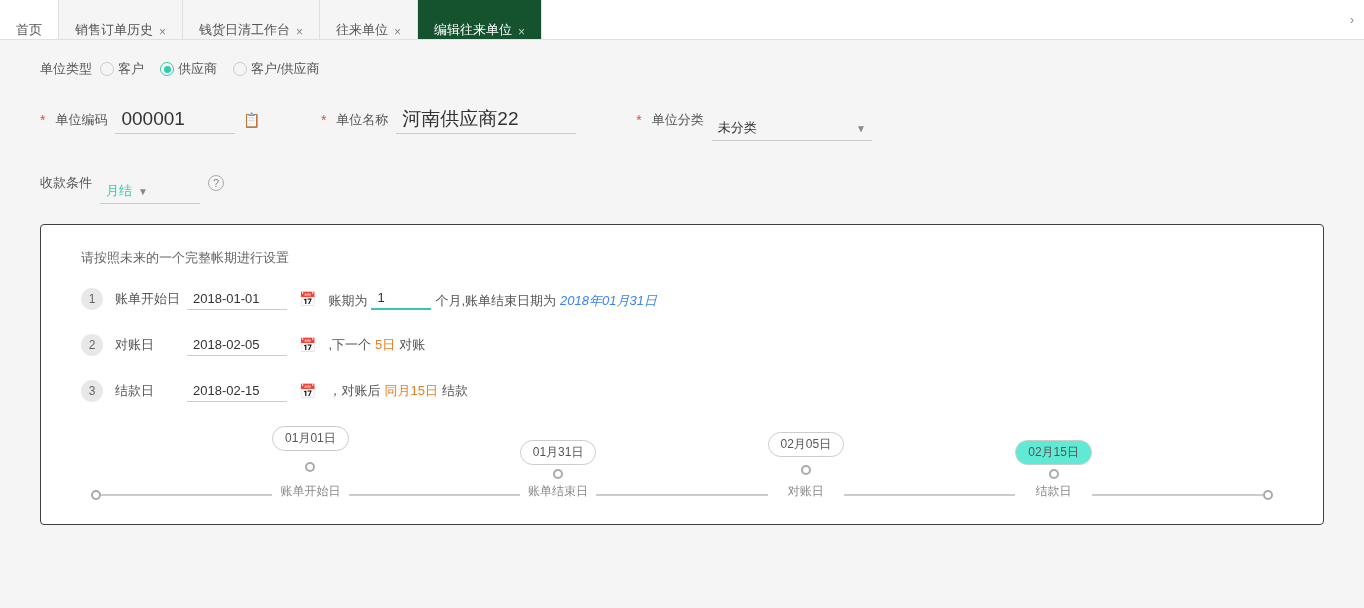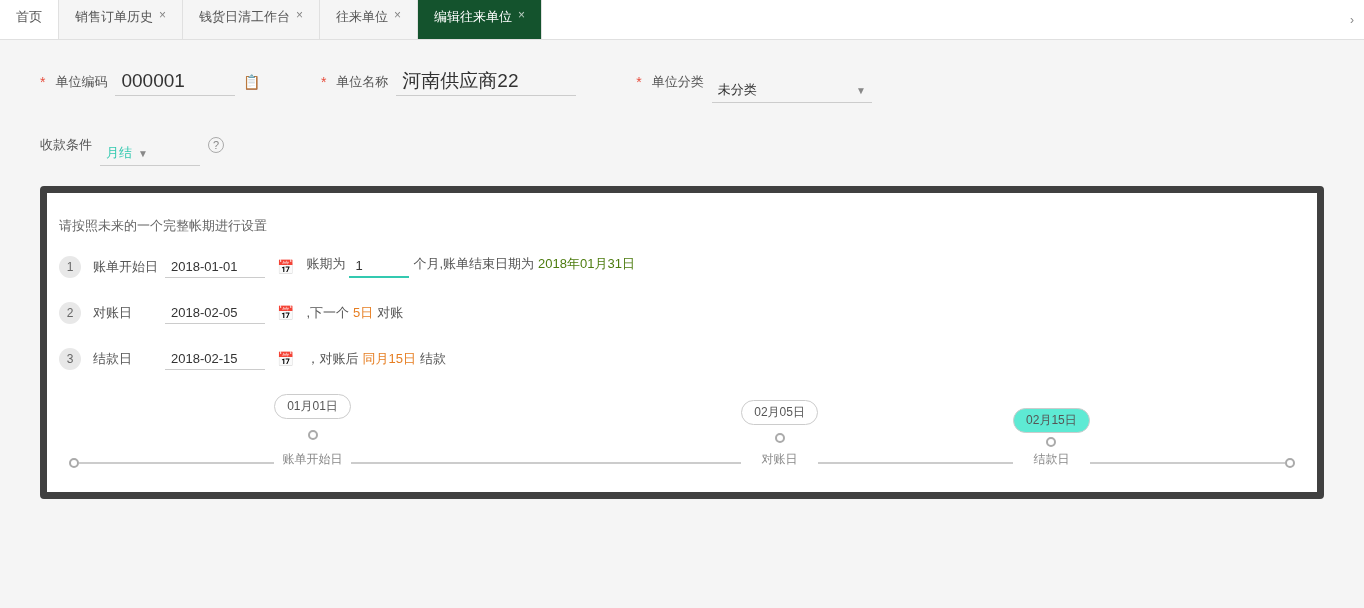--- a/index.html
+++ b/index.html
@@ -9,22 +9,22 @@
     .tab-bar {
       display: flex;
       align-items: stretch;
       background: #fff;
       border-bottom: 1px solid #e0e0e0;
       height: 40px;
       padding: 0;
     }
     .tab-item {
       display: flex;
-      align-items: flex-start;
-      padding: 8px 16px;
+      align-items: flex-end;
+      padding: 0 16px;
       cursor: pointer;
       font-size: 13px;
       color: #555;
       border-right: 1px solid #e0e0e0;
       white-space: nowrap;
       gap: 6px;
       background: #f5f5f5;
     }
     .tab-item.active {
       background: #14532d;
@@ -168,23 +168,23 @@
       align-items: center;
       justify-content: center;
       font-size: 11px;
       color: #888;
       cursor: pointer;
     }
 
     
     .card {
       background: #fff;
-      border: 7px solid #404040;
+      border: 1px solid #404040;
       border-radius: 4px;
-      padding: 24px 12px;
+      padding: 24px 40px;
       margin-bottom: 8px;
     }
 
     .card-title {
       font-size: 13px;
       color: #666;
       margin-bottom: 20px;
     }
 
     
@@ -219,36 +219,37 @@
       padding: 3px 6px;
       font-size: 13px;
       color: #333;
       width: 100px;
       background: transparent;
     }
     .step-desc {
       font-size: 13px;
       color: #555;
       display: flex;
-      align-items: flex-start;
+      align-items: flex-end;
       gap: 4px;
     }
     .step-period-input {
       border: none;
       border-bottom: 2px solid #33c9b0;
       outline: none;
       padding: 3px 6px;
       font-size: 13px;
       color: #333;
       width: 60px;
       background: transparent;
     }
     .highlight-teal {
-      color: #4d7c0f;
+      color: #3b82f6;
       font-weight: 500;
+      font-style: italic;
     }
     .highlight-orange {
       color: #e67e22;
       font-weight: 500;
     }
 
     
     .preview-text {
       font-size: 13px;
       color: #555;
@@ -276,20 +277,39 @@
   </div>
   <div class="tab-item active">
     <span>编辑往来单位</span>
     <span class="close-btn">×</span>
   </div>
   <div class="tab-chevron">›</div>
 </div>
 
 <div class="content">
 
+  <div class="form-row">
+    <div class="form-field">
+      <span class="form-label">单位类型</span>
+      <div class="radio-group">
+        <label class="radio-label">
+          <span class="radio-circle"></span>
+          <span>客户</span>
+        </label>
+        <label class="radio-label">
+          <span class="radio-circle checked"></span>
+          <span>供应商</span>
+        </label>
+        <label class="radio-label">
+          <span class="radio-circle"></span>
+          <span>客户/供应商</span>
+        </label>
+      </div>
+    </div>
+  </div>
 
   <div class="form-row">
     <div class="form-field">
       <span class="required-star">*</span>
       <span class="form-label">单位编码</span>
       <input class="form-input" type="text" style="width: 120px;" value="000001">
       <span class="icon-copy">📋</span>
     </div>
     <div class="form-field" style="margin-left:40px;">
       <span class="required-star">*</span>
@@ -368,20 +388,25 @@
       <div style="flex:1;height:2px;background:#ccc;margin-bottom:4px;"></div>
 
       <div style="display:flex;flex-direction:column;align-items:center;gap:11px;">
         <div style="border:1px solid #ccc;border-radius:20px;padding:3px 12px;font-size:12px;color:#555;background:#fff;white-space:nowrap;">01月01日</div>
         <div style="width:10px;height:10px;border-radius:50%;background:#fff;border:2px solid #aaa;"></div>
         <div style="font-size:12px;color:#888;">账单开始日</div>
       </div>
 
       <div style="flex:1;height:2px;background:#ccc;margin-bottom:4px;"></div>
 
+      <div style="display:flex;flex-direction:column;align-items:center;gap:4px;">
+        <div style="border:1px solid #ccc;border-radius:20px;padding:3px 12px;font-size:12px;color:#555;background:#fff;white-space:nowrap;">01月31日</div>
+        <div style="width:10px;height:10px;border-radius:50%;background:#fff;border:2px solid #aaa;"></div>
+        <div style="font-size:12px;color:#888;">账单结束日</div>
+      </div>
 
       <div style="flex:1;height:2px;background:#ccc;margin-bottom:4px;"></div>
 
       <div style="display:flex;flex-direction:column;align-items:center;gap:8px;">
         <div style="border:1px solid #ccc;border-radius:20px;padding:3px 12px;font-size:12px;color:#555;background:#fff;white-space:nowrap;">02月05日</div>
         <div style="width:10px;height:10px;border-radius:50%;background:#fff;border:2px solid #aaa;"></div>
         <div style="font-size:12px;color:#888;">对账日</div>
       </div>
 
       <div style="flex:1;height:2px;background:#ccc;margin-bottom:4px;"></div>

